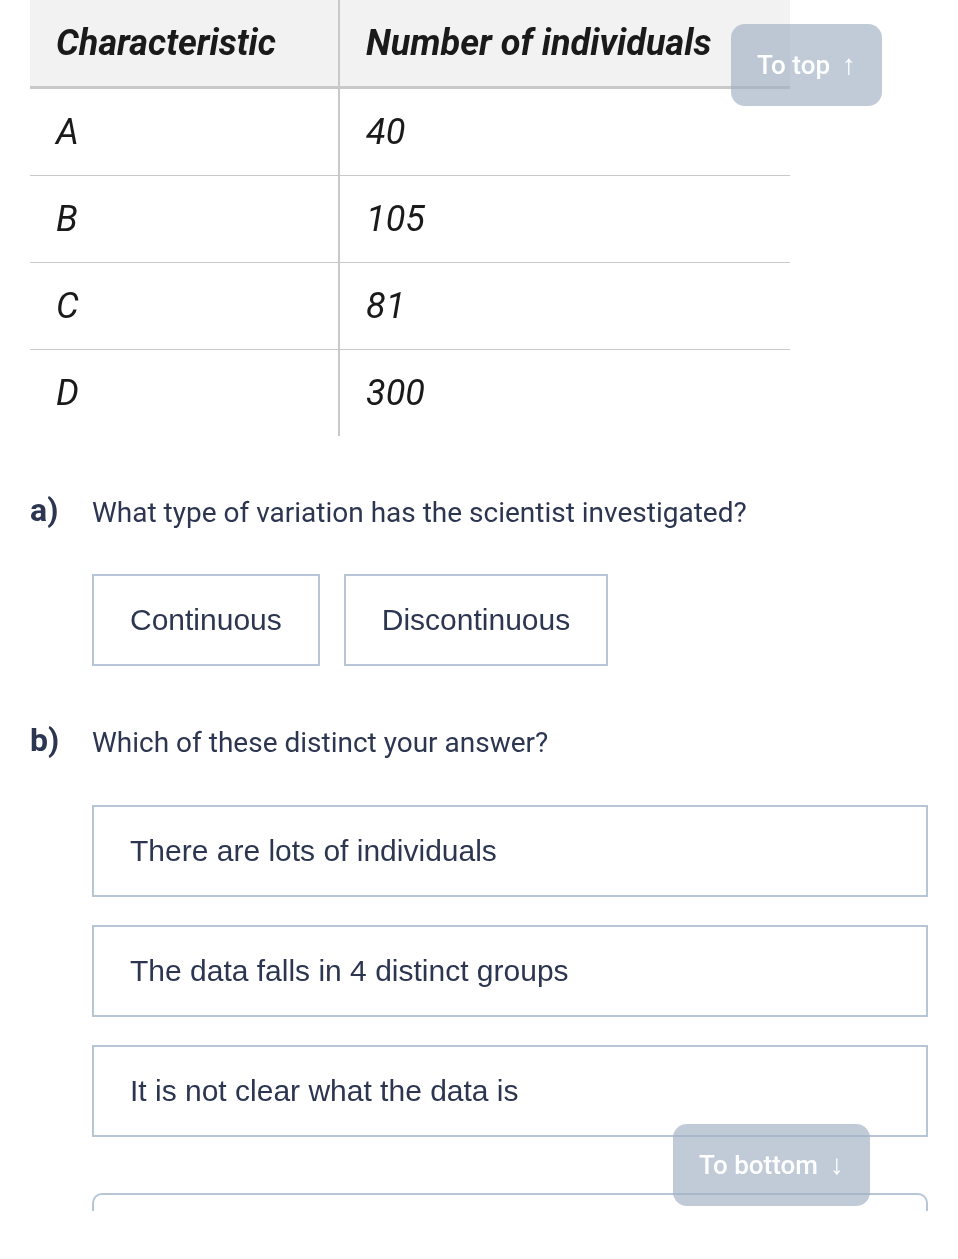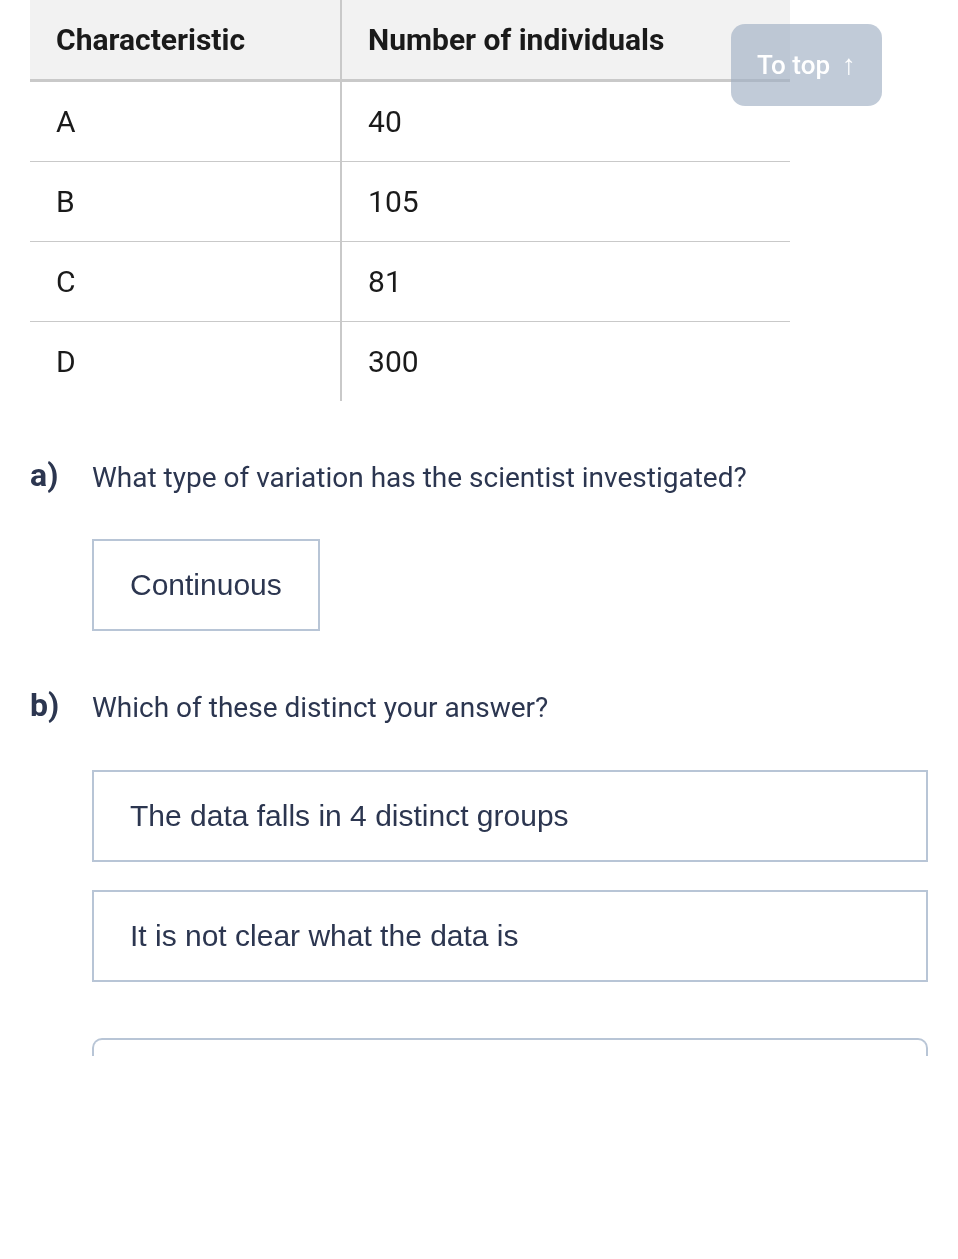--- a/index.html
+++ b/index.html
@@ -13,21 +13,22 @@
   .container {
     width: 958px;
     padding: 0 30px 30px 30px;
     position: relative;
   }
 
   
   table.data {
     border-collapse: collapse;
     width: 760px;
-    font-size: 30px;
+    font-size: 36px;
+    font-style: italic;
   }
   table.data th {
     background: #f2f2f2;
     font-weight: 700;
     text-align: left;
     padding: 22px 26px;
     border-bottom: 3px solid #c9c9c9;
     border-right: 2px solid #c9c9c9;
     color: #1a1a1a;
   }
@@ -147,29 +148,31 @@
       </tr>
     </tbody>
   </table>
 
   <div class="question">
     <div class="q-label">a)</div>
     <div class="q-body">
       <div class="q-text">What type of variation has the scientist investigated?</div>
       <div class="option-row">
         <button class="option">Continuous</button>
+        <button class="option">Discontinuous</button>
       </div>
     </div>
   </div>
 
   <div class="question">
     <div class="q-label">b)</div>
     <div class="q-body">
       <div class="q-text">Which of these distinct your answer?</div>
       <div class="option-col">
+        <button class="option full">There are lots of individuals</button>
         <button class="option full">The data falls in 4 distinct groups</button>
         <button class="option full">It is not clear what the data is</button>
         <div class="cutoff-option"></div>
       </div>
     </div>
   </div>
 
 </div>
 
 </body></html>

